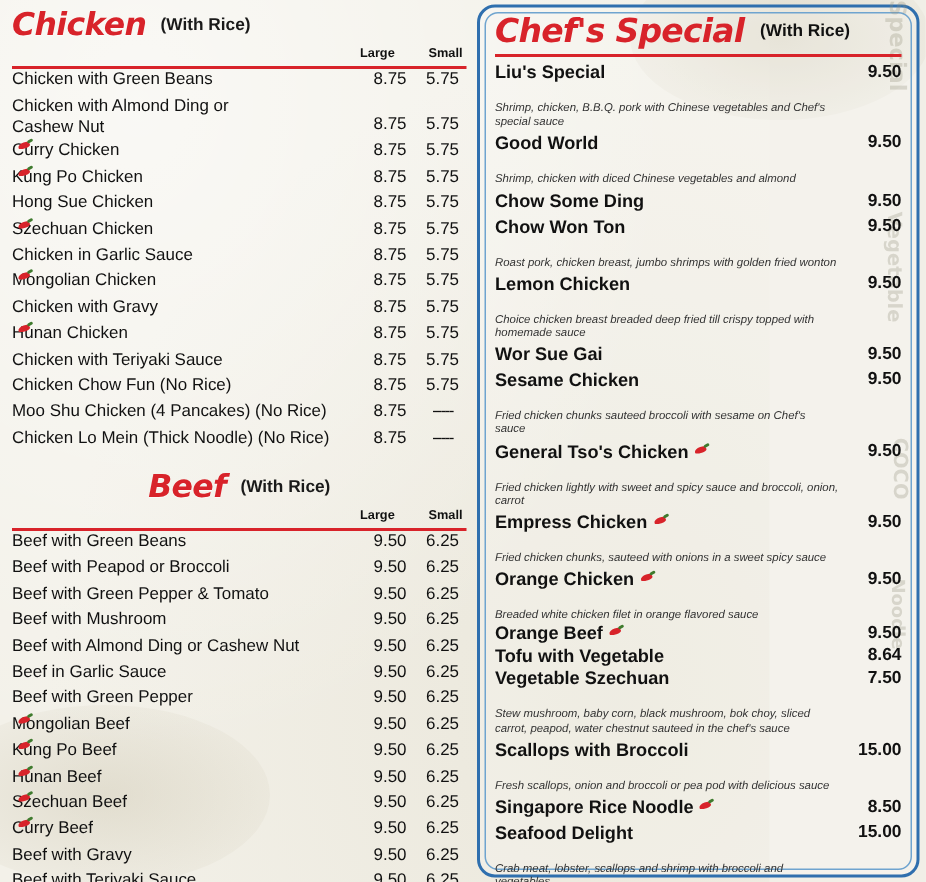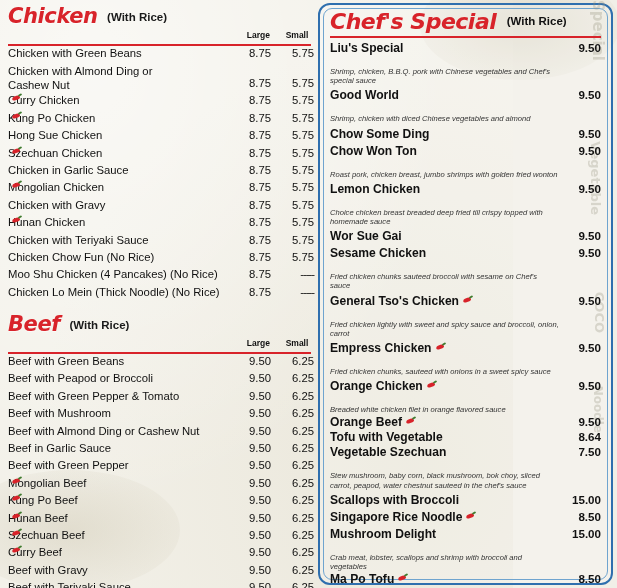--- a/index.html
+++ b/index.html
@@ -59,34 +59,34 @@
     border-bottom: 2px solid #d8232a;
     margin: 1px 0 0 0;
   }
   .colhead {
     position: relative;
     height: 13px;
     font-size: 8.5px;
     font-weight: bold;
     color: #111;
   }
-  .colhead .lg { position: absolute; left: 232px; width: 30px; text-align: right;}
+  .colhead .lg { position: absolute; left: 232px; width: 30px; text-align: left;}
   .colhead .sm { position: absolute; left: 274px; width: 30px; text-align: center;}
 
   .row {
     position: relative;
     height: 17.4px;
     font-size: 11.3px;
     font-weight: normal;
     color: #111;
     white-space: nowrap;
   }
   .row .nm { position: absolute; left: 0; top: 1px; }
   .row .p1 { position: absolute; left: 225px; top: 1px; width: 38px; text-align: right; }
-  .row .p2 { position: absolute; left: 268px; top: 1px; width: 38px; text-align: right; }
+  .row .p2 { position: absolute; left: 268px; top: 1px; width: 38px; text-align: center; }
   .row.two-line { height: 30px; }
   .row.two-line .nm { line-height: 14px; }
   .row.two-line .p1, .row.two-line .p2 { top: 14px; }
   .dash { letter-spacing: -1px; }
 
   .chili {
     display: inline-block;
     width: 9px;
     height: 7px;
     margin-left: 4px;
@@ -105,21 +105,21 @@
   .chili::after {
     content: "";
     position: absolute;
     left: 6px; top: -1px;
     width: 4px; height: 2px;
     background: #3f7b2e;
     border-radius: 2px;
     transform: rotate(-30deg);
   }
 
-  .beef-head { margin-top: 10px; }
+  .beef-head { margin-top: 10px; text-align: center; }
 
   
   .right-col {
     position: absolute;
     left: 318px;
     top: 3px;
     width: 295px;
     height: 582px;
   }
   .spec-box {
@@ -476,29 +476,30 @@
 
         <div class="sp-item tight">
           <div class="sp-name">Vegetable Szechuan</div>
           <div class="sp-price">7.50</div>
           <div class="sp-desc">Stew mushroom, baby corn, black mushroom, bok choy, sliced carrot, peapod, water chestnut sauteed in the chef's sauce</div>
         </div>
 
         <div class="sp-item">
           <div class="sp-name">Scallops with Broccoli</div>
           <div class="sp-price">15.00</div>
+          <div class="sp-desc">Fresh scallops, onion and broccoli or pea pod with delicious sauce</div>
         </div>
 
         <div class="sp-item">
           <div class="sp-name"><span>Singapore Rice Noodle</span><span class="chili"></span></div>
           <div class="sp-price">8.50</div>
         </div>
 
         <div class="sp-item">
-          <div class="sp-name">Mushroom Delight</div>
+          <div class="sp-name">Seafood Delight</div>
           <div class="sp-price">15.00</div>
           <div class="sp-desc">Crab meat, lobster, scallops and shrimp with broccoli and vegetables</div>
         </div>
 
         <div class="sp-item tight">
           <div class="sp-name"><span>Ma Po Tofu</span><span class="chili"></span></div>
           <div class="sp-price">8.50</div>
         </div>
 
       </div>

